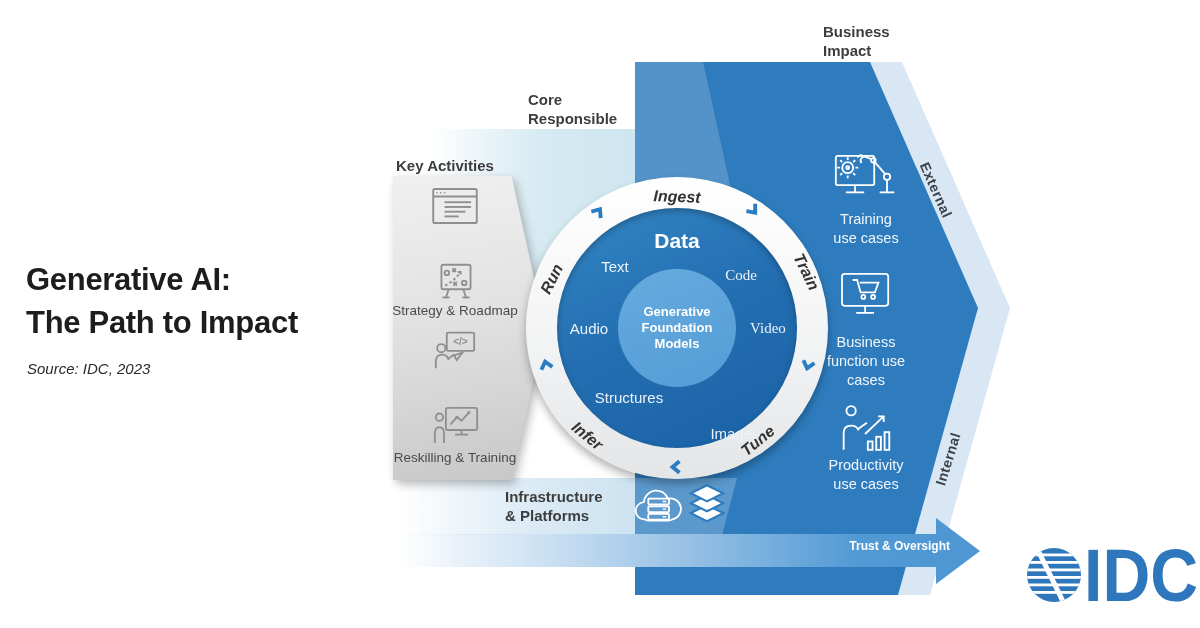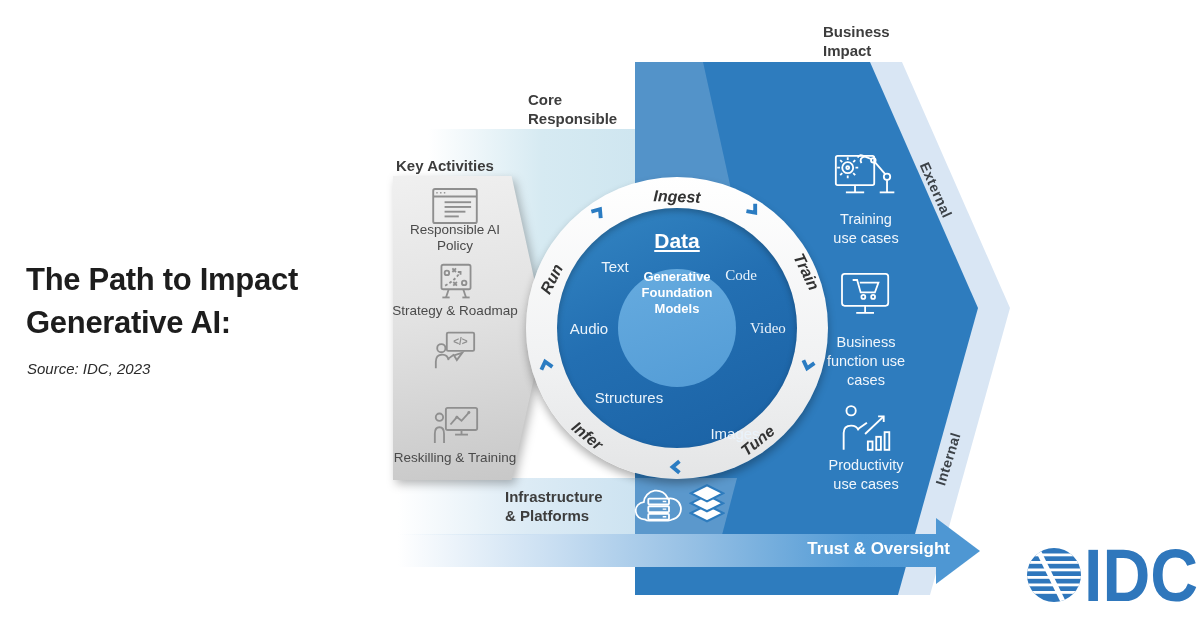--- a/index.html
+++ b/index.html
@@ -24,34 +24,34 @@
              background:linear-gradient(90deg,rgba(255,255,255,0) 0%,#dcebf5 55%,#cde3f1 100%);}
   
   .ring{left:526px;top:177px;width:302px;height:302px;border-radius:50%;
         background:linear-gradient(180deg,#ffffff 0%,#f1f2f3 60%,#e4e5e6 100%);
         box-shadow:0 5px 9px rgba(0,0,0,0.30);}
   .darkcircle{left:557px;top:208px;width:240px;height:240px;border-radius:50%;
         background:linear-gradient(155deg,#3486c3 0%,#236fb2 45%,#1a61a4 100%);
         box-shadow:inset 0 3px 6px rgba(0,0,0,0.25);}
   .innercircle{left:618px;top:269px;width:118px;height:118px;border-radius:50%;
         background:linear-gradient(160deg,#66abdf 0%,#539cd6 100%);
-        display:flex;justify-content:center;text-align:center;
+        display:flex;align-items:center;justify-content:center;text-align:center;
         color:#fff;font-weight:bold;font-size:13px;line-height:16px;}
   .stage{font-size:16px;font-weight:bold;font-style:italic;color:#333;transform-origin:center;}
   .ctr{transform:translate(-50%,-50%);}
   .dtype{color:#eaf3fb;font-size:15px;}
-  .dtitle{color:#ffffff;font-size:21px;font-weight:bold;text-decoration:underline;}
+  .dtitle{color:#ffffff;font-size:21px;font-weight:bold;}
   .cyc-arrow{width:16px;height:16px;}
   
   .ilabel{width:130px;left:801px;text-align:center;font-size:14.5px;color:#f0f6fc;line-height:19px;}
   .sideband-label{font-size:14px;font-weight:bold;color:#3c4248;letter-spacing:0.5px;white-space:nowrap;}
   
   .trustbody{left:398px;top:534px;width:542px;height:33px;
              background:linear-gradient(90deg,rgba(226,238,248,0) 0%,#cadff2 28%,#94bfe4 55%,#519ad5 85%,#4e97d3 100%);}
-  .trustlabel{left:760px;top:539px;width:190px;text-align:right;font-size:17px;font-weight:bold;color:#ffffff;}
+  .trustlabel{left:760px;top:539px;width:190px;text-align:right;font-size:12px;font-weight:bold;color:#ffffff;}
   svg{display:block;}
 </style>
 </head>
 <body>
 
 <div id="canvas">
 
   <div class="abs cyanband"></div>
 
   <svg class="abs" style="left:0;top:0;" width="1200" height="628" viewBox="0 0 1200 628">
@@ -61,22 +61,22 @@
     <polygon points="635,62 870,62 978,308 898,595 635,595" fill="#2e7cbe"></polygon>
 
     <polygon points="635,62 703,62 762,330 635,330" fill="rgba(255,255,255,0.18)"></polygon>
 
     <polygon points="635,478 737,478 722,535 635,535" fill="rgba(255,255,255,0.22)"></polygon>
   </svg>
 
   <div class="abs infraband"></div>
 
   <div class="abs title">
+    <div>Generative AI:</div>
     <div>The Path to Impact</div>
-    <div>Generative AI:</div>
   </div>
   <div class="abs source">Source: IDC, 2023</div>
 
   <div class="abs h-dark" style="left:396px;top:156px;">Key Activities</div>
   <div class="abs h-dark" style="left:528px;top:90px;">
     <div>Core</div>
     <div>Responsible</div>
   </div>
   <div class="abs h-dark" style="left:823px;top:22px;">
     <div>Business</div>
@@ -95,24 +95,20 @@
     <rect x="1" y="1" width="46" height="36" rx="2"></rect>
     <line x1="1" y1="9" x2="47" y2="9"></line>
     <circle cx="5" cy="5" r="0.9" fill="#8f8f8f" stroke="none"></circle>
     <circle cx="9" cy="5" r="0.9" fill="#8f8f8f" stroke="none"></circle>
     <circle cx="13" cy="5" r="0.9" fill="#8f8f8f" stroke="none"></circle>
     <line x1="13" y1="15" x2="41" y2="15"></line>
     <line x1="13" y1="20" x2="41" y2="20"></line>
     <line x1="13" y1="25" x2="35" y2="25"></line>
     <line x1="13" y1="30" x2="28" y2="30"></line>
   </svg>
-  <div class="abs klabel" style="top:222px;">
-    <div>Responsible AI</div>
-    <div>Policy</div>
-  </div>
 
   <svg class="abs kicon" style="left:436px;top:262px;" width="40" height="40" viewBox="0 0 44 44" fill="none" stroke="#8f8f8f" stroke-width="2">
     <rect x="6" y="3" width="32" height="27" rx="2"></rect>
     <line x1="14" y1="30" x2="11" y2="39"></line>
       <line x1="30" y1="30" x2="33" y2="39"></line>
     <line x1="7" y1="39" x2="15" y2="39"></line>
       <line x1="29" y1="39" x2="37" y2="39"></line>
     <circle cx="12" cy="12" r="2.5"></circle>
     <path d="M18,7 l4,4 M22,7 l-4,4"></path>
     <path d="M19,22 l4,4 M23,22 l-4,4"></path>

